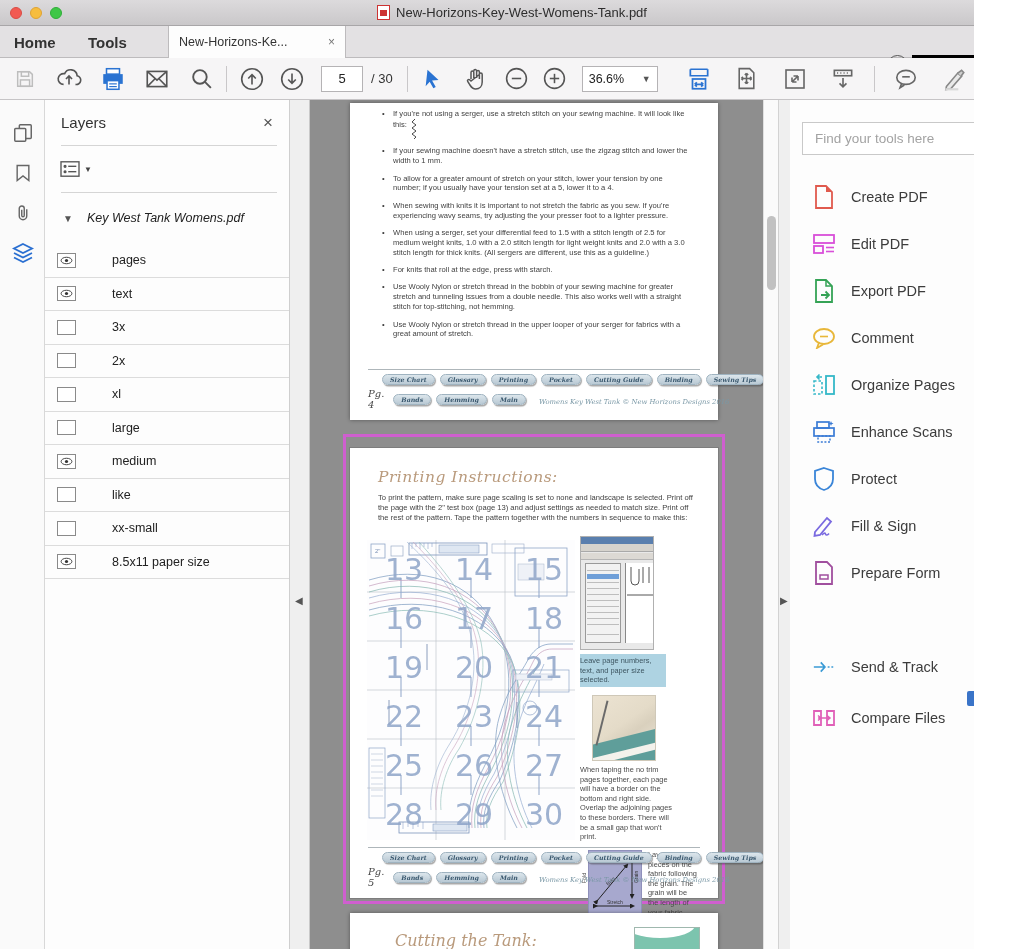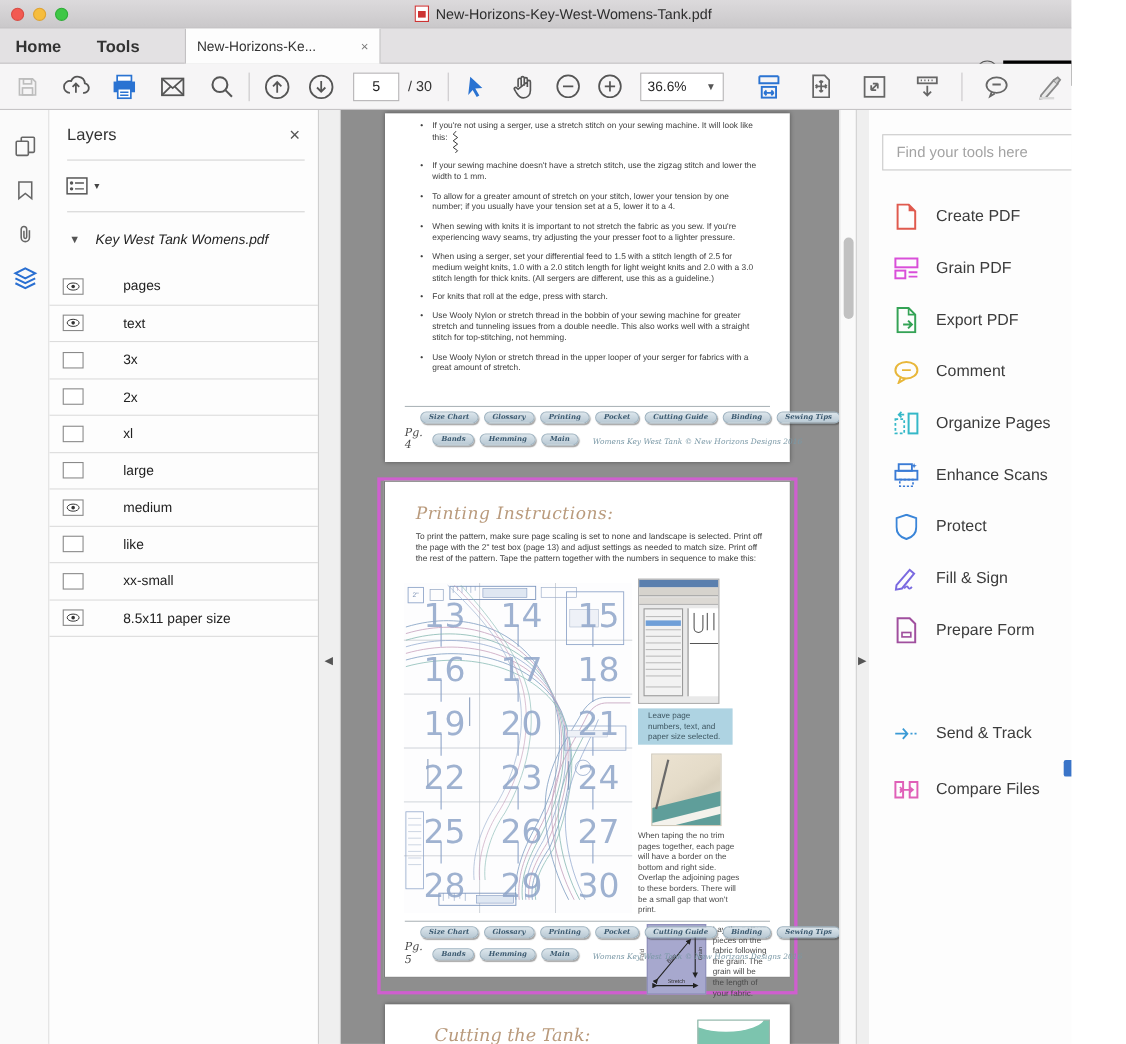--- a/index.html
+++ b/index.html
@@ -76,21 +76,21 @@
   .collapse-arrow { position:absolute; top:495px; font-size:10px; color:#555; }
   .collapse-strip.left .collapse-arrow { left:5px; }
   .collapse-strip.right .collapse-arrow { left:1px; }
 
   
   .doc-area { position:absolute; left:310px; top:0; width:453px; height:849px; background:#8e8e8e; overflow:hidden; }
 
   .pdf-page { position:absolute; background:#fff; box-shadow:0 0 4px rgba(0,0,0,0.4); }
   .page4 { left:40px; top:3px; width:368px; height:317px; }
   .page5-marquee { position:absolute; left:33px; top:334px; width:382px; height:470px; border:3px solid #cf5fcf; }
-  .page5 { position:absolute; left:3px; top:0; width:370px; height:452px; background:#fff; border:1px solid #7d7d7d; }
+  .page5 { position:absolute; left:3px; top:10px; width:370px; height:452px; background:#fff; border:1px solid #7d7d7d; }
   .page6 { left:40px; top:813px; width:368px; height:40px; }
 
   
   .p4-content { position:absolute; left:30px; top:6px; width:310px; }
   .bullet { position:relative; padding-left:13px; font-size:7.6px; line-height:1.3; color:#3f3f3f; margin-bottom:7.5px; }
   .bullet::before { content:"•"; position:absolute; left:2px; top:0; color:#3f3f3f; }
   .zigzag { display:inline-block; vertical-align:-12px; margin-left:4px; }
   .pdf-footer { position:absolute; left:18px; right:18px; bottom:10px; }
   .footer-hr { height:1px; background:#aeb6ba; margin-bottom:4px; }
   .pill-row { display:flex; gap:5px; margin-bottom:3px; padding-left:14px; }
@@ -110,21 +110,21 @@
   .mini-shot { position:relative; width:74px; height:114px; background:#e9e9e9; border:1px solid #b0b0b0; overflow:hidden; }
   .ms-bar1 { position:absolute; left:0; top:0; width:100%; height:7px; background:#5a7fae; }
   .ms-bar2 { position:absolute; left:0; top:7px; width:100%; height:8px; background:#d6d3cd; border-bottom:1px solid #a9a9a9; }
   .ms-bar3 { position:absolute; left:0; top:16px; width:100%; height:7px; background:#dcd9d4; border-bottom:1px solid #b5b5b5; }
   .ms-panel { position:absolute; left:4px; top:26px; width:36px; height:80px; background:#f2f2f2; border:1px solid #9a9a9a; }
   .ms-sel { position:absolute; left:1px; top:10px; width:32px; height:5px; background:#6f9fd8; }
   .ms-line { position:absolute; left:1px; height:1px; background:#bdbdbd; width:32px; }
   .ms-white { position:absolute; left:44px; top:26px; width:28px; height:80px; background:#fff; border-left:1px solid #888; }
   .ms-draw { position:absolute; left:46px; top:30px; }
   .caption { font-size:7.4px; line-height:1.3; color:#4a4a4a; }
-  .caption.hl { background:#aed3e2; padding:2px 9px; width:86px; margin-top:4px; color:#3d5560; }
+  .caption.hl { background:#aed3e2; padding:2px 0; width:86px; margin-top:4px; color:#3d5560; }
   .tape-photo { position:relative; width:64px; height:66px; margin:8px 0 4px 12px; overflow:hidden;
     background:linear-gradient(145deg,#ece3d2 0%,#e4dbc8 45%,#d9d0bd 60%,#efe9dc 100%); border:1px solid #cfc8b8; }
   .tape-teal { position:absolute; left:-8px; bottom:-18px; width:90px; height:42px; background:#5f9e9a; transform:rotate(-14deg); }
   .tape-white { position:absolute; left:-6px; bottom:4px; width:86px; height:7px; background:#f4f2ec; transform:rotate(-14deg); }
   .tape-line { position:absolute; left:8px; top:4px; width:1.5px; height:46px; background:#6a6a6a; transform:rotate(14deg); }
   .grain-row { display:flex; gap:6px; margin-top:8px; }
   .grain-box { position:relative; width:54px; height:64px; background:#a7a8ce; border:1px solid #8f90bb; flex:none; margin-left:8px; }
   .fold-label { position:absolute; left:-10px; top:24px; transform:rotate(-90deg); font-size:5.5px; color:#555; }
   .grain-caption { width:56px; }
 
@@ -690,21 +690,21 @@
       </div>
       <div class="tool-item" style="top:129px">
         <span class="tool-ico">
           <svg width="24" height="22" viewBox="0 0 24 22">
               <rect x="2" y="2" width="20" height="8" fill="none" stroke="#d94fd9" stroke-width="1.8"></rect>
               <rect x="2" y="13" width="9" height="7" fill="none" stroke="#d94fd9" stroke-width="1.8"></rect>
               <line x1="14" y1="14.5" x2="22" y2="14.5" stroke="#d94fd9" stroke-width="1.6"></line>
               <line x1="14" y1="18.5" x2="22" y2="18.5" stroke="#d94fd9" stroke-width="1.6"></line>
             </svg>
         </span>
-        <span class="tool-label">Grain PDF</span>
+        <span class="tool-label">Edit PDF</span>
       </div>
       <div class="tool-item" style="top:176px">
         <span class="tool-ico">
           <svg width="22" height="24" viewBox="0 0 22 24">
               <path d="M3 1h10l6 6v16H3z" fill="none" stroke="#35a356" stroke-width="1.8"></path>
               <path d="M13 1v6h6" fill="none" stroke="#35a356" stroke-width="1.5"></path>
               <path d="M8 16h8m-3.5-3.5L16 16l-3.5 3.5" fill="none" stroke="#35a356" stroke-width="1.8"></path>
             </svg>
         </span>
         <span class="tool-label">Export PDF</span>

